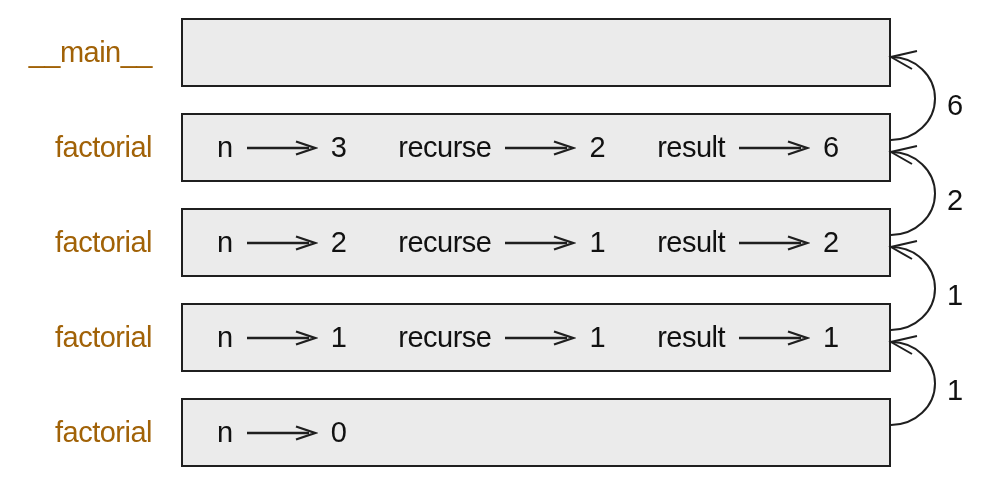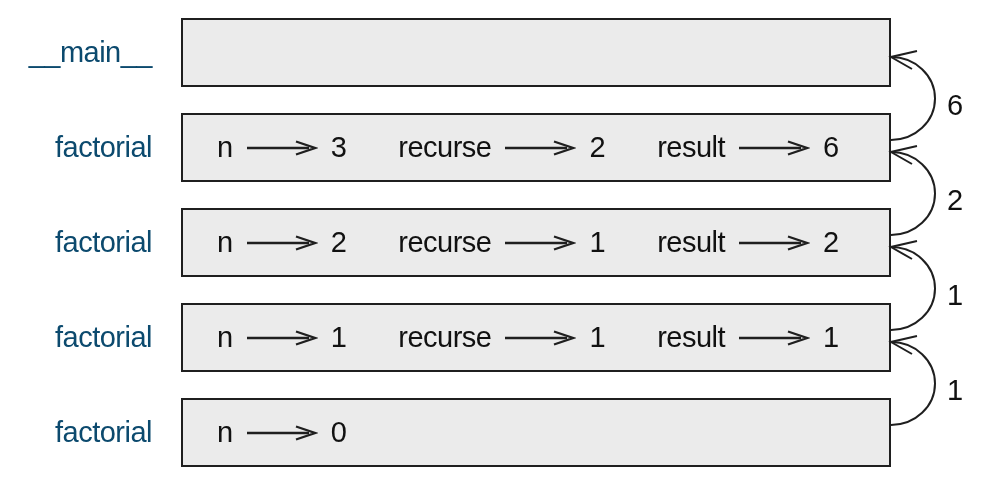--- a/index.html
+++ b/index.html
@@ -19,21 +19,21 @@
     position: absolute;
     left: 0;
     width: 152px;
     height: 69px;
     display: flex;
     align-items: center;
     justify-content: flex-end;
     font-size: 29px;
     line-height: 1.2;
     letter-spacing: -0.5px;
-    color: #0c4a6e;
+    color: #a16207;
     white-space: nowrap;
   }
   .frame-box {
     position: absolute;
     left: 181px;
     width: 710px;
     height: 69px;
     background: #ebebeb;
     border: 2px solid #1f1f1f;
     display: flex;

